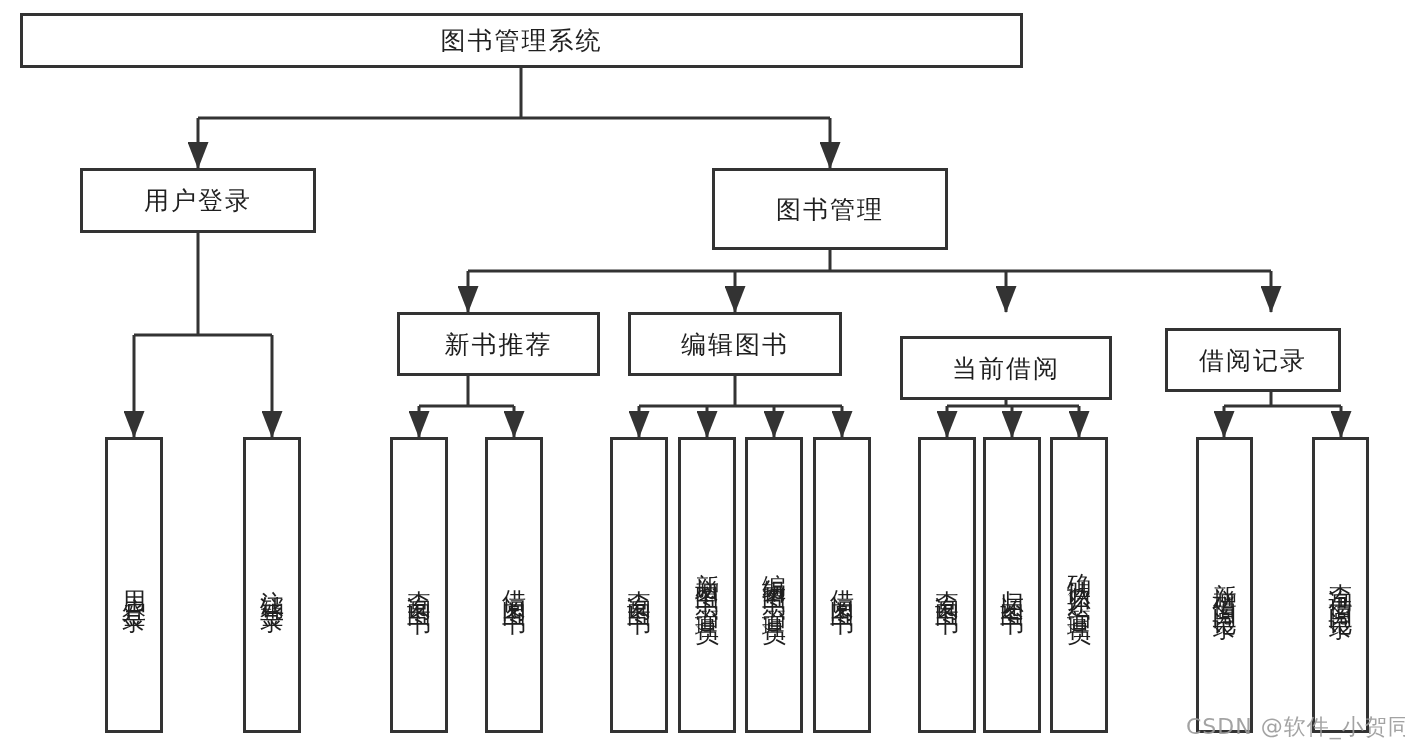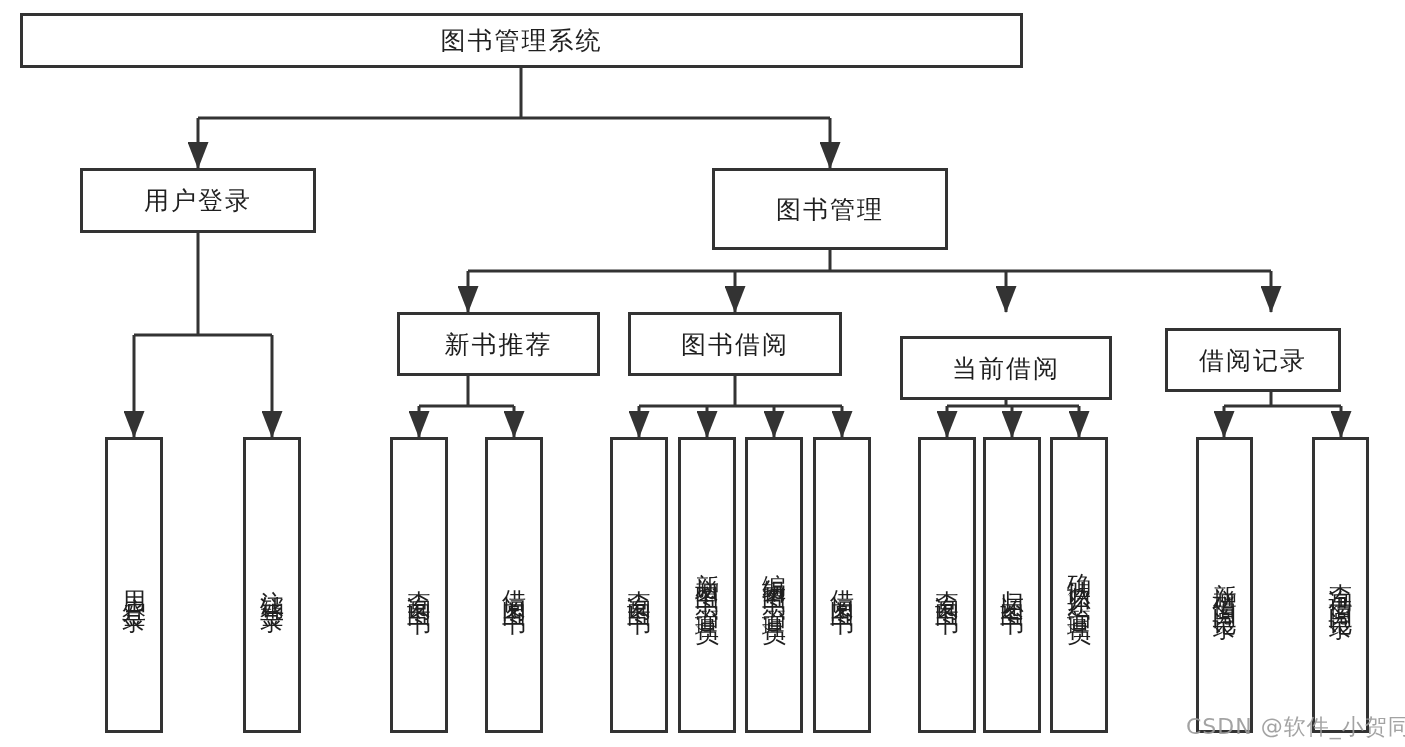--- a/index.html
+++ b/index.html
@@ -113,21 +113,21 @@
     <span>用户登录</span>
   </div>
   <div class="node hlabel" style="left:712px; top:168px; width:236px; height:82px;">
     <span>图书管理</span>
   </div>
 
   <div class="node hlabel" style="left:362px; top:312px; width:203px; height:64px;margin-left:35px;">
     <span>新书推荐</span>
   </div>
   <div class="node hlabel" style="left:628px; top:312px; width:214px; height:64px;">
-    <span>图书借阅</span>
+    <span>编辑图书</span>
   </div>
   <div class="node hlabel" style="left:900px; top:312px; width:212px; height:64px;margin-top:24px;">
     <span>当前借阅</span>
   </div>
   <div class="node hlabel" style="left:1165px; top:328px; width:176px; height:64px;">
     <span>借阅记录</span>
   </div>
 
   <div class="node leaf" style="left:105px; top:437px; width:58px; height:296px;">
     <span>用户登录</span>

